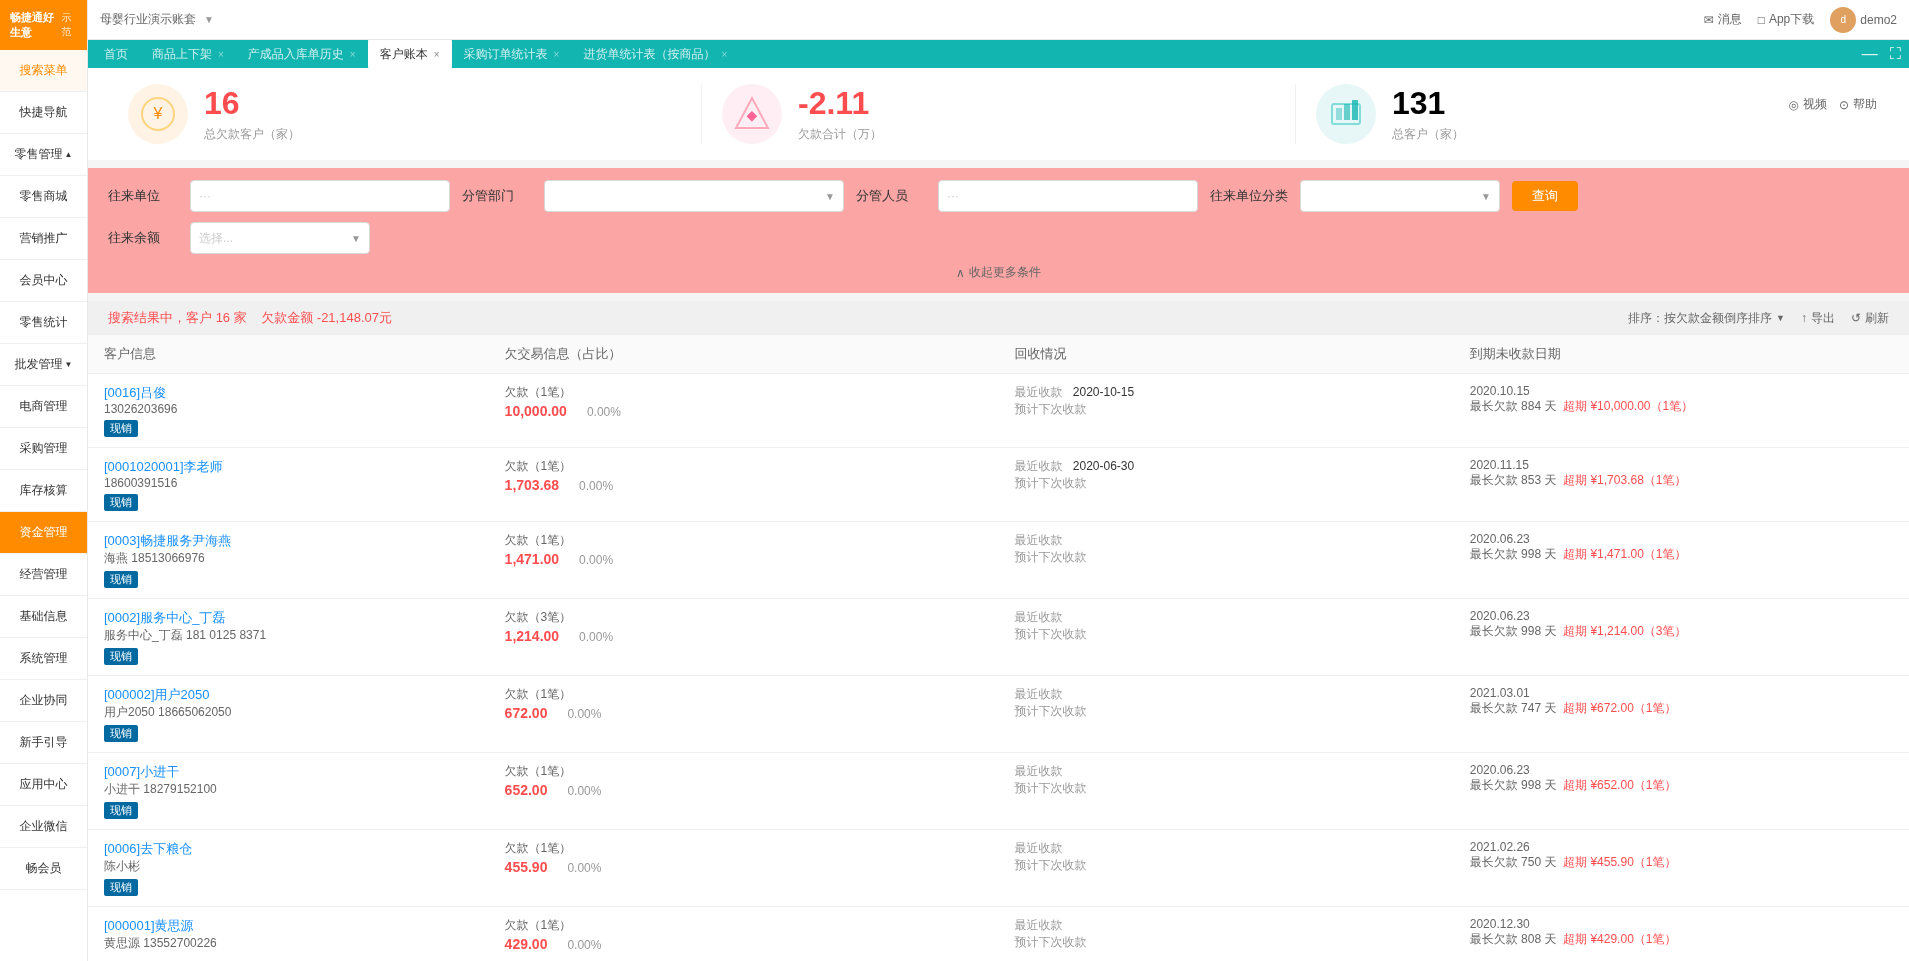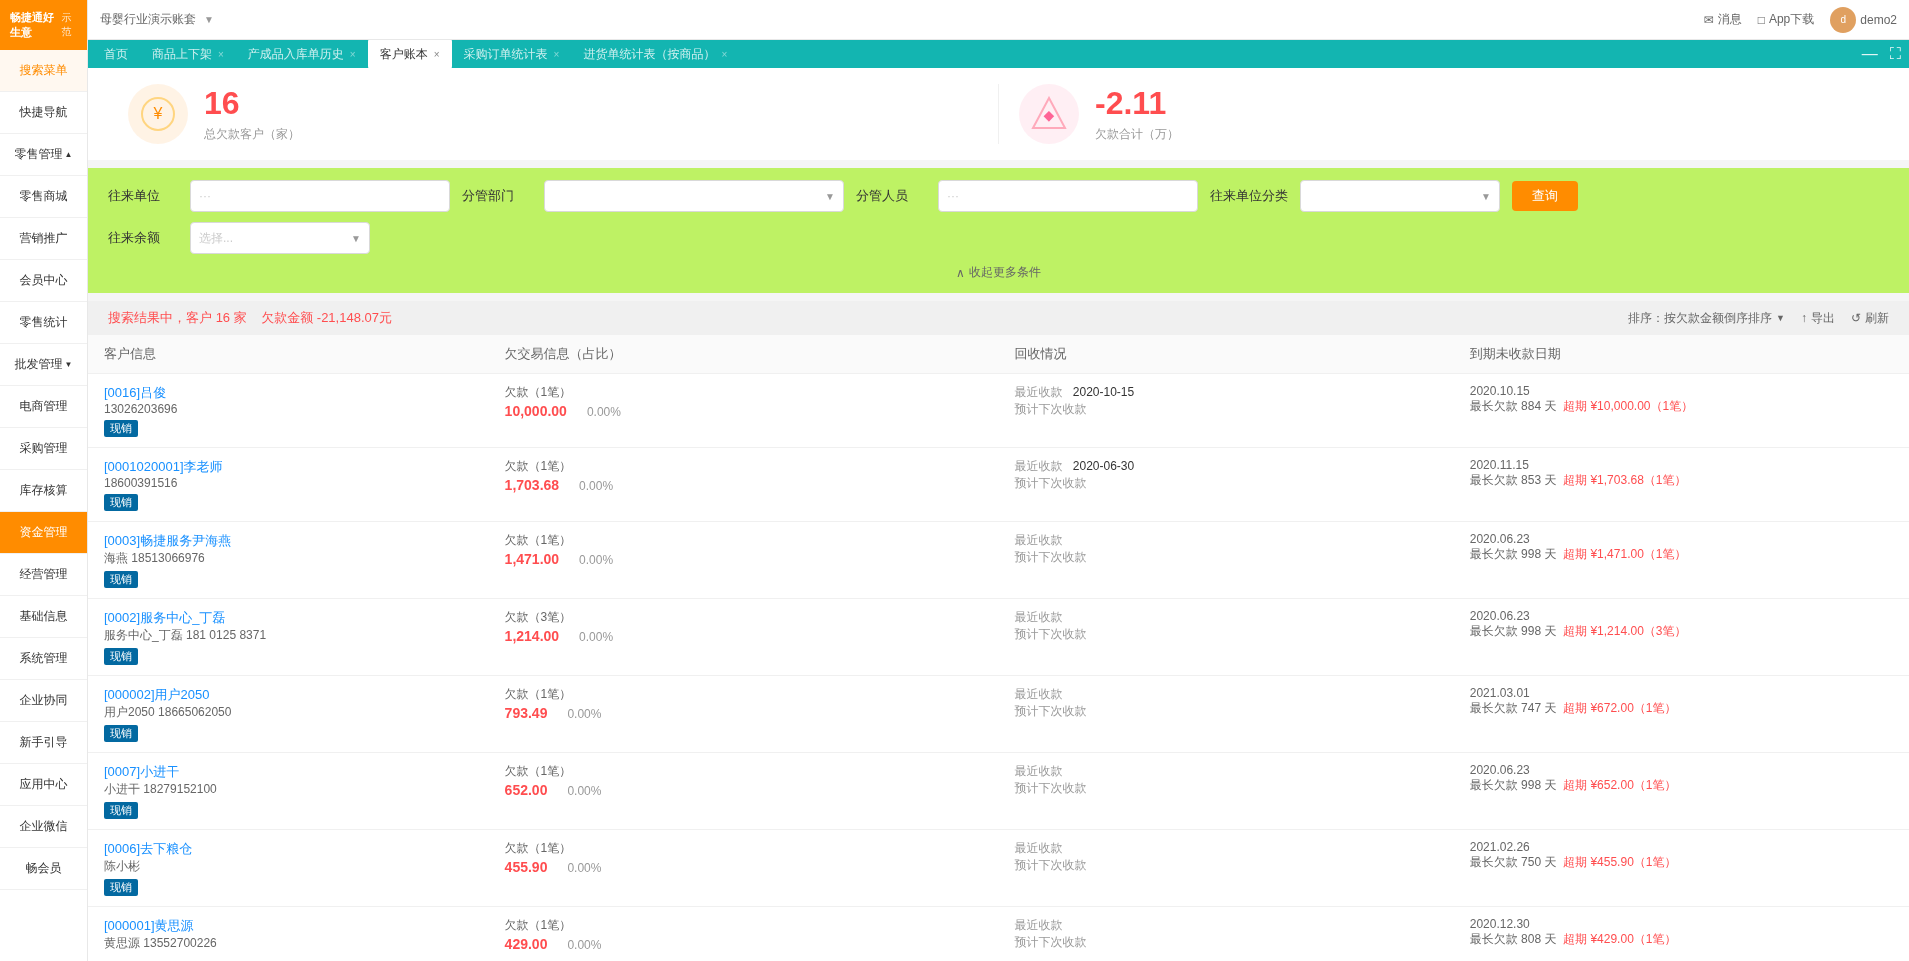--- a/index.html
+++ b/index.html
@@ -47,21 +47,21 @@
     .stat-icon.teal { background: rgba(19, 181, 177, 0.1); color: #13b5b1; }
     .stat-value { font-size: 32px; font-weight: bold; color: #ff4d4f; }
     .stat-value.negative { color: #ff4d4f; }
     .stat-value.black { color: #000; }
     .stat-label { font-size: 12px; color: #999; margin-top: 4px; }
     .stat-text-group { display: flex; flex-direction: column; }
     .stat-actions { margin-left: auto; display: flex; gap: 12px; font-size: 12px; color: #666; }
     .stat-action-item { display: flex; align-items: center; gap: 4px; cursor: pointer; }
 
     
-    .filter-area { background: #bef264; padding: 12px 20px; margin-bottom: 8px; }
+    .filter-area { background: #fca5a5; padding: 12px 20px; margin-bottom: 8px; }
     .filter-row { display: flex; align-items: center; gap: 12px; margin-bottom: 10px; }
     .filter-label { font-size: 13px; color: #333; white-space: nowrap; min-width: 70px; }
     .filter-input { flex: 1; max-width: 260px; height: 32px; border: 1px solid #d9d9d9; border-radius: 4px; padding: 0 8px; font-size: 12px; display: flex; align-items: center; justify-content: space-between; cursor: pointer; background: #fff; }
     .filter-select { flex: 1; max-width: 260px; height: 32px; border: 1px solid #d9d9d9; border-radius: 4px; padding: 0 8px; font-size: 12px; display: flex; align-items: center; justify-content: space-between; cursor: pointer; background: #fff; }
     .filter-select .arrow { color: #999; font-size: 10px; }
     .filter-btn { background: #ff8c00; color: #fff; border: none; border-radius: 4px; padding: 6px 20px; font-size: 13px; cursor: pointer; }
     .collapse-row { display: flex; justify-content: center; }
     .collapse-btn { color: #666; font-size: 12px; cursor: pointer; display: flex; align-items: center; gap: 4px; }
 
     
@@ -242,20 +242,44 @@
             <svg width="36" height="36" viewBox="0 0 36 36">
                 <polygon points="18,2 34,32 2,32" fill="none" stroke="#ffaabb" stroke-width="2"></polygon>
                 <text x="18" y="24" text-anchor="middle" fill="#ff6496" font-size="14">◆</text>
               </svg>
           </div>
           <div class="stat-text-group">
             <div class="stat-value negative">-2.11</div>
             <div class="stat-label">欠款合计（万）</div>
           </div>
         </div>
+        <div class="stat-item" style="position:relative;">
+          <div class="stat-icon teal">
+            <svg width="36" height="36" viewBox="0 0 36 36">
+                <rect x="4" y="8" width="28" height="20" fill="none" stroke="#80ddd8" stroke-width="2" rx="2"></rect>
+                <rect x="8" y="12" width="6" height="12" fill="#13b5b1" opacity="0.4"></rect>
+                <rect x="16" y="8" width="6" height="16" fill="#13b5b1" opacity="0.6"></rect>
+                <rect x="24" y="4" width="6" height="20" fill="#13b5b1" opacity="0.8"></rect>
+              </svg>
+          </div>
+          <div class="stat-text-group">
+            <div class="stat-value black">131</div>
+            <div class="stat-label">总客户（家）</div>
+          </div>
+          <div class="stat-actions" style="position:absolute;top:12px;right:12px;">
+            <div class="stat-action-item">
+              <span>◎</span>
+              <span>视频</span>
+            </div>
+            <div class="stat-action-item">
+              <span>⊙</span>
+              <span>帮助</span>
+            </div>
+          </div>
+        </div>
       </div>
 
       <div class="filter-area">
         <div class="filter-row">
           <span class="filter-label">往来单位</span>
           <div class="filter-input">
             <span style="color:#ccc;">···</span>
           </div>
           <span class="filter-label">分管部门</span>
           <div class="filter-select" style="max-width:300px;">
@@ -484,21 +508,21 @@
       <div class="cell-content">
         <div class="customer-name">[000002]用户2050</div>
         <div class="customer-phone">用户2050  18665062050</div>
         <span class="customer-tag">现销</span>
       </div>
     </td>
     <td>
       <div class="cell-content">
         <div class="debt-count">欠款（1笔）</div>
         <div class="debt-row">
-          <span class="debt-amount">793.49</span>
+          <span class="debt-amount">672.00</span>
           <span class="debt-percent">0.00%</span>
         </div>
       </div>
     </td>
     <td>
       <div class="cell-content">
         <div>
           <span class="payback-label">最近收款&nbsp;&nbsp;</span>
           <span class="payback-date"></span>
         </div>

